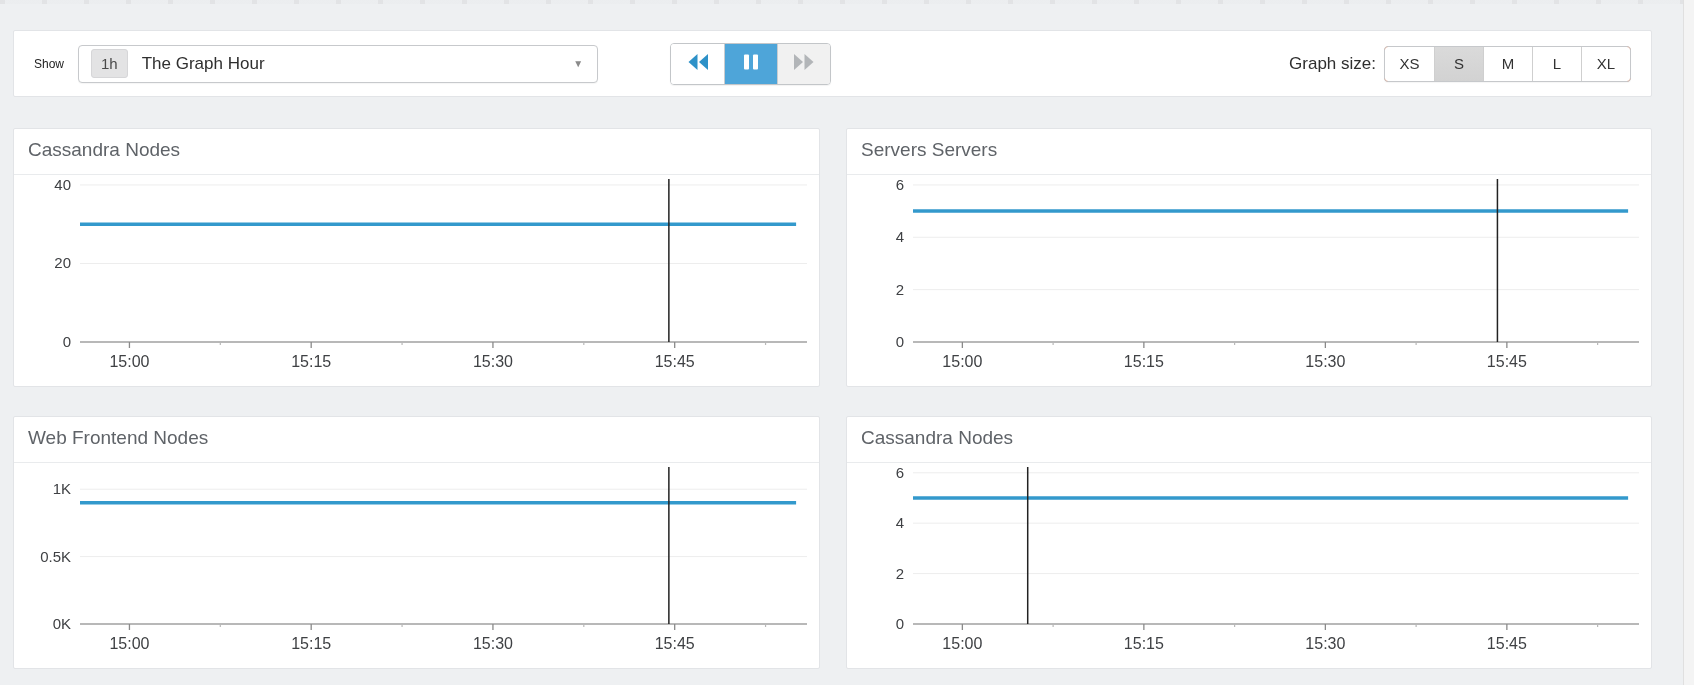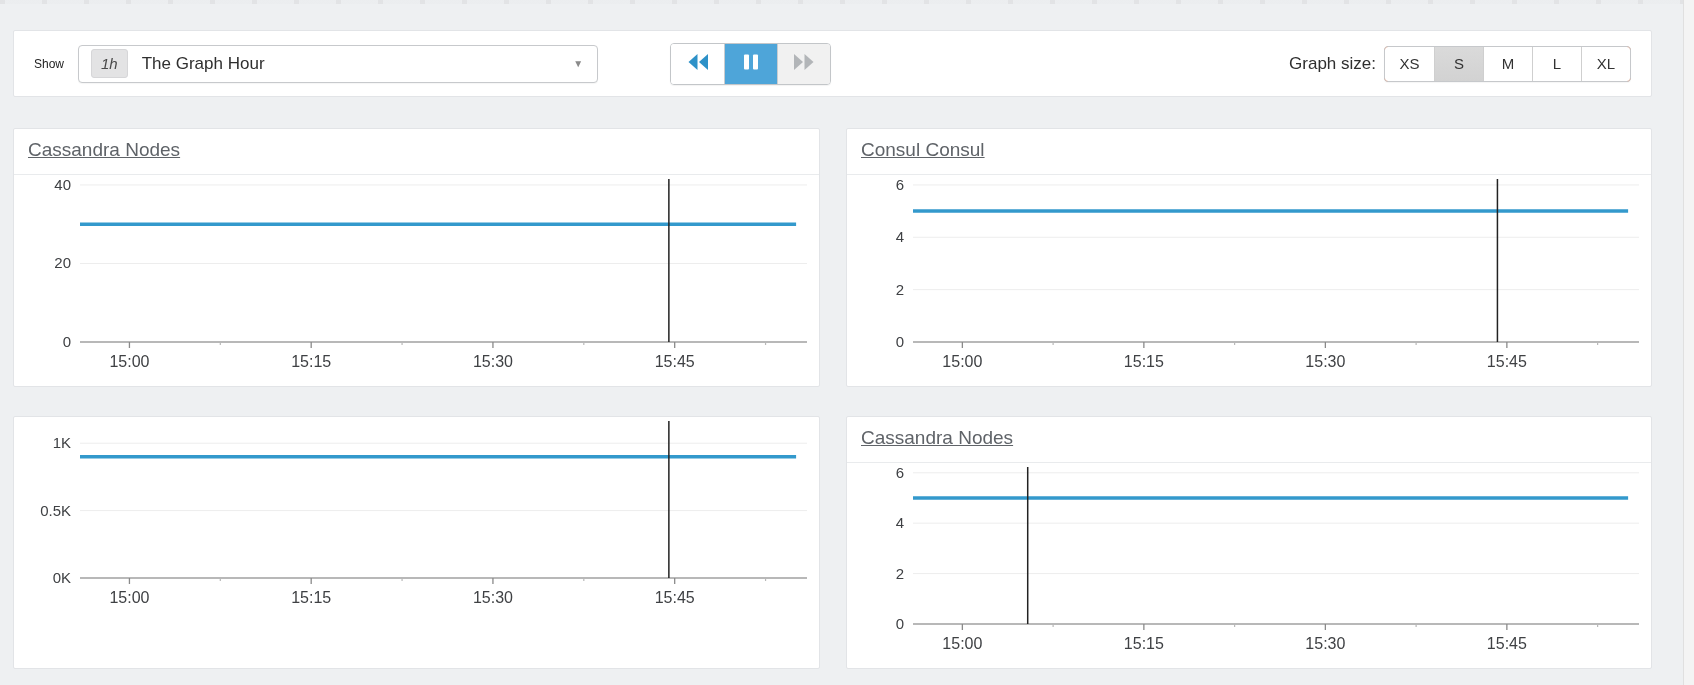--- a/index.html
+++ b/index.html
@@ -35,21 +35,21 @@
   .show-label { font-size:12px; color:#222; margin-right:14px; }
   .timeframe-select {
     width:520px; height:38px;
     border:1px solid #c7c9cc; border-radius:4px; background:#fff;
     box-shadow:0 1px 1px rgba(0,0,0,.04);
     display:flex; align-items:center; padding:0 12px; cursor:pointer;
     position:relative;
   }
   .tf-badge {
     background:#e3e3e4; border:1px solid #d6d6d8; border-radius:3px;
-    font-size:15px; color:#4a4a4a; padding:5px 9px; margin-right:14px;font-style:italic;
+    font-size:15px; color:#4a4a4a; padding:5px 9px; margin-right:14px;
   }
   .tf-text { font-size:17px; color:#2f2f2f; }
   .tf-arrow { position:absolute; right:14px; font-size:10px; color:#8a8a8a; }
   .playback {
     display:flex; margin-left:72px; border:1px solid #c3c6c9; border-radius:4px;
     overflow:hidden; box-shadow:0 1px 1px rgba(0,0,0,.05);
   }
   .pb-btn {
     width:53px; height:40px; display:flex; align-items:center; justify-content:center;
     background:#fff; border:none; cursor:pointer;
@@ -74,21 +74,20 @@
     display:grid;
     grid-template-columns:807px 806px;
     grid-template-rows:259px 253px;
     column-gap:26px; row-gap:29px;
   }
   .chart-panel { display:flex; flex-direction:column; overflow:hidden; }
   .chart-title {
     font-size:19px; font-weight:400; color:#5f6368;
     padding:10px 14px 24px 14px; height:46px;
     border-bottom:1px solid #e9ebed;
-    text-decoration:underline;
   }
   .chart-plot { flex:1 1 auto; position:relative; }
   .chart-plot svg { display:block; }
 </style>
 </head>
 <body>
 
 <div class="top-edge"></div>
 
 <div class="toolbar panel">
@@ -160,21 +159,21 @@
           <line x1="206.311" y1="167" x2="206.311" y2="170" stroke="#b8b8b8" stroke-width="1.2"></line>
           <line x1="388.061" y1="167" x2="388.061" y2="170" stroke="#b8b8b8" stroke-width="1.2"></line>
           <line x1="569.8109999999999" y1="167" x2="569.8109999999999" y2="170" stroke="#b8b8b8" stroke-width="1.2"></line>
           <line x1="751.5609999999999" y1="167" x2="751.5609999999999" y2="170" stroke="#b8b8b8" stroke-width="1.2"></line>
           <line x1="66" y1="49.19512195121952" x2="782.095" y2="49.19512195121952" stroke="#3399cc" stroke-width="3.5"></line>
           <line x1="654.87" y1="4" x2="654.87" y2="167" stroke="#222222" stroke-width="1.5"></line>
         </svg>
       </div>
   </section>
   <section class="panel chart-panel">
-    <h2 class="chart-title">Consul Consul</h2>
+    <h2 class="chart-title">Servers Servers</h2>
     <div class="chart-plot">
         <svg width="804" height="211">
           <text x="57" y="172" text-anchor="end" font-family="&quot;Liberation Sans&quot;, sans-serif" font-size="15" fill="#3f4144">0</text>
           <line x1="66" y1="114.64227642276423" x2="792" y2="114.64227642276423" stroke="#ededed" stroke-width="1"></line>
           <text x="57" y="119.64227642276423" text-anchor="end" font-family="&quot;Liberation Sans&quot;, sans-serif" font-size="15" fill="#3f4144">2</text>
           <line x1="66" y1="62.28455284552845" x2="792" y2="62.28455284552845" stroke="#ededed" stroke-width="1"></line>
           <text x="57" y="67.28455284552845" text-anchor="end" font-family="&quot;Liberation Sans&quot;, sans-serif" font-size="15" fill="#3f4144">4</text>
           <line x1="66" y1="9.926829268292693" x2="792" y2="9.926829268292693" stroke="#ededed" stroke-width="1"></line>
           <text x="57" y="14.926829268292693" text-anchor="end" font-family="&quot;Liberation Sans&quot;, sans-serif" font-size="15" fill="#3f4144">6</text>
           <line x1="66" y1="167" x2="792" y2="167" stroke="#a0a0a0" stroke-width="1.5"></line>
@@ -189,20 +188,21 @@
           <line x1="206.118" y1="167" x2="206.118" y2="170" stroke="#b8b8b8" stroke-width="1.2"></line>
           <line x1="387.618" y1="167" x2="387.618" y2="170" stroke="#b8b8b8" stroke-width="1.2"></line>
           <line x1="569.1179999999999" y1="167" x2="569.1179999999999" y2="170" stroke="#b8b8b8" stroke-width="1.2"></line>
           <line x1="750.6179999999999" y1="167" x2="750.6179999999999" y2="170" stroke="#b8b8b8" stroke-width="1.2"></line>
           <line x1="66" y1="36.10569105691056" x2="781.11" y2="36.10569105691056" stroke="#3399cc" stroke-width="3.5"></line>
           <line x1="650.4300000000001" y1="4" x2="650.4300000000001" y2="167" stroke="#222222" stroke-width="1.5"></line>
         </svg>
       </div>
   </section>
   <section class="panel chart-panel">
+    <h2 class="chart-title">Web Frontend Nodes</h2>
     <div class="chart-plot">
         <svg width="805" height="205">
           <text x="57" y="166" text-anchor="end" font-family="&quot;Liberation Sans&quot;, sans-serif" font-size="15" fill="#3f4144">0K</text>
           <line x1="66" y1="93.60869565217392" x2="793" y2="93.60869565217392" stroke="#ededed" stroke-width="1"></line>
           <text x="57" y="98.60869565217392" text-anchor="end" font-family="&quot;Liberation Sans&quot;, sans-serif" font-size="15" fill="#3f4144">0.5K</text>
           <line x1="66" y1="26.217391304347842" x2="793" y2="26.217391304347842" stroke="#ededed" stroke-width="1"></line>
           <text x="57" y="31.217391304347842" text-anchor="end" font-family="&quot;Liberation Sans&quot;, sans-serif" font-size="15" fill="#3f4144">1K</text>
           <line x1="66" y1="161" x2="793" y2="161" stroke="#a0a0a0" stroke-width="1.5"></line>
           <line x1="115.436" y1="161" x2="115.436" y2="167" stroke="#8a8a8a" stroke-width="1.3"></line>
           <text x="115.436" y="186" text-anchor="middle" font-family="&quot;Liberation Sans&quot;, sans-serif" font-size="16" fill="#3f4144">15:00</text>

